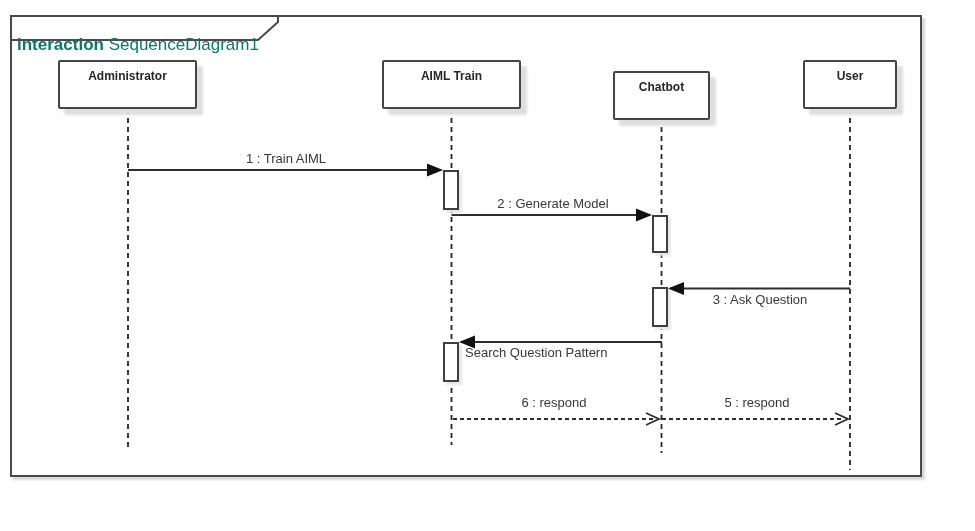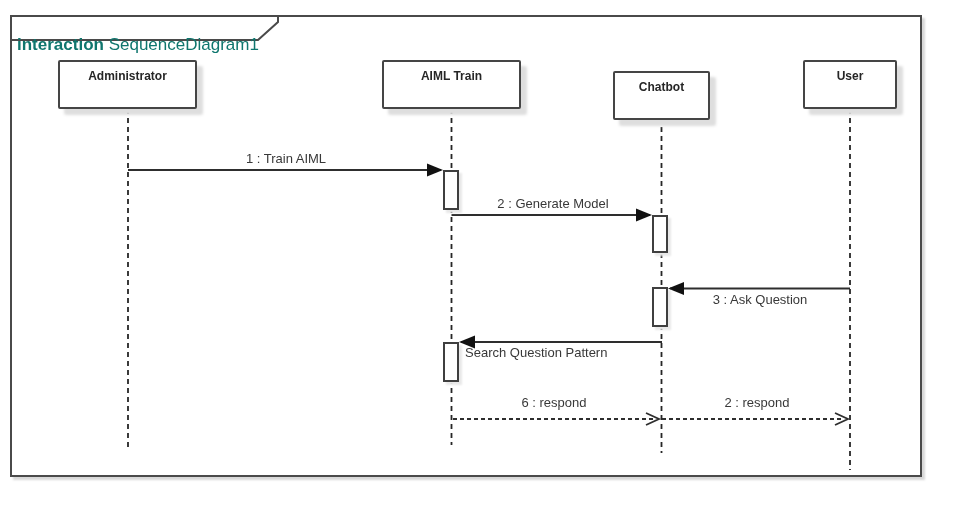--- a/index.html
+++ b/index.html
@@ -110,21 +110,21 @@
 
     <line x1="662" y1="419" x2="844" y2="419" stroke="#2e2e2e" stroke-width="1.8" stroke-dasharray="4 3"></line>
     <path d="M 835 413 L 848 419 L 835 425" fill="none" stroke="#2e2e2e" stroke-width="1.8"></path>
   </svg>
 
   <div class="msg-label centered" style="left:286px; top:151px;">1 : Train AIML</div>
   <div class="msg-label centered" style="left:553px; top:196px;">2 : Generate Model</div>
   <div class="msg-label centered" style="left:760px; top:292px;">3 : Ask Question</div>
 
   <div class="msg-label" style="left:447px; top:345px;">4 : Search Question Pattern</div>
-  <div class="msg-label centered" style="left:757px; top:395px;">2 : respond</div>
+  <div class="msg-label centered" style="left:757px; top:395px;">5 : respond</div>
   <div class="msg-label centered" style="left:554px; top:395px;">6 : respond</div>
 
   <div class="activation" style="left:443px; top:170px; height:40px;"></div>
   <div class="activation" style="left:652px; top:215px; height:38px;"></div>
   <div class="activation" style="left:652px; top:287px; height:40px;"></div>
   <div class="activation" style="left:443px; top:342px; height:40px;"></div>
 
   <div class="head-box" style="left:58px;  width:139px;">
     <span>Administrator</span>
   </div>

